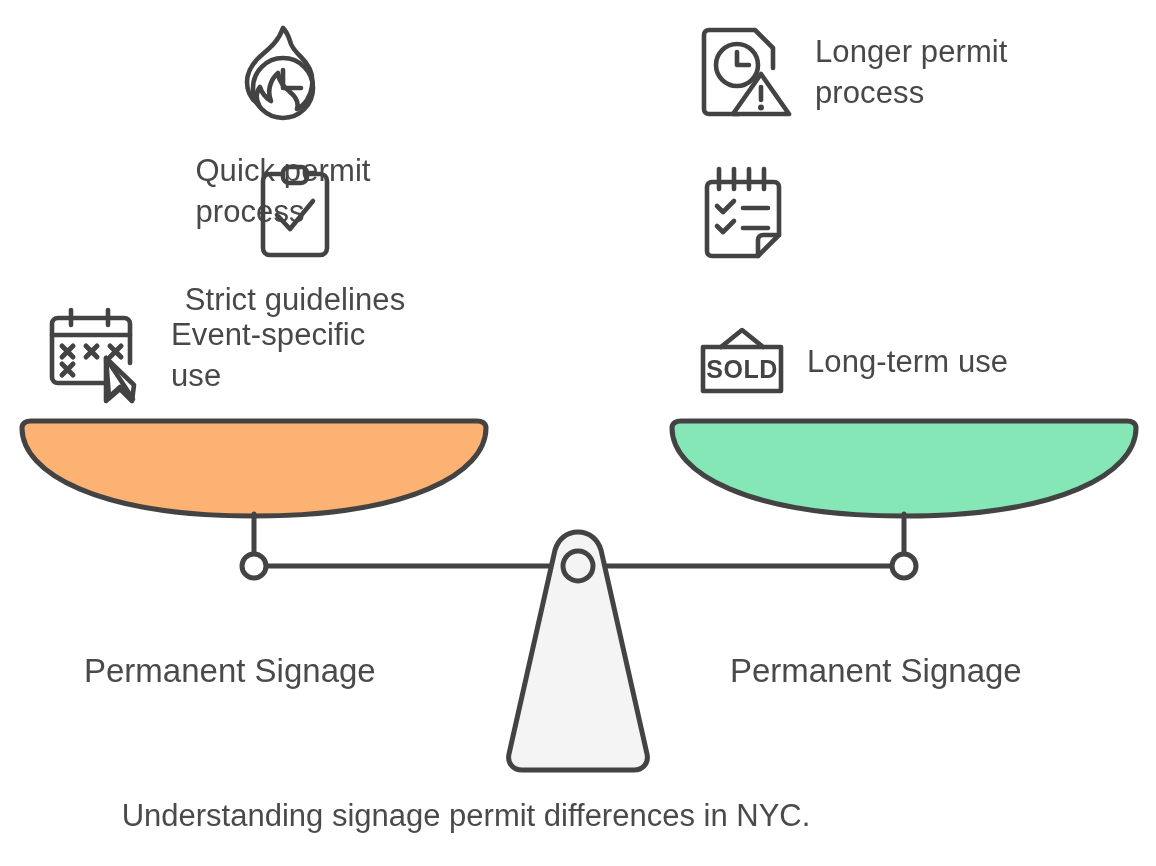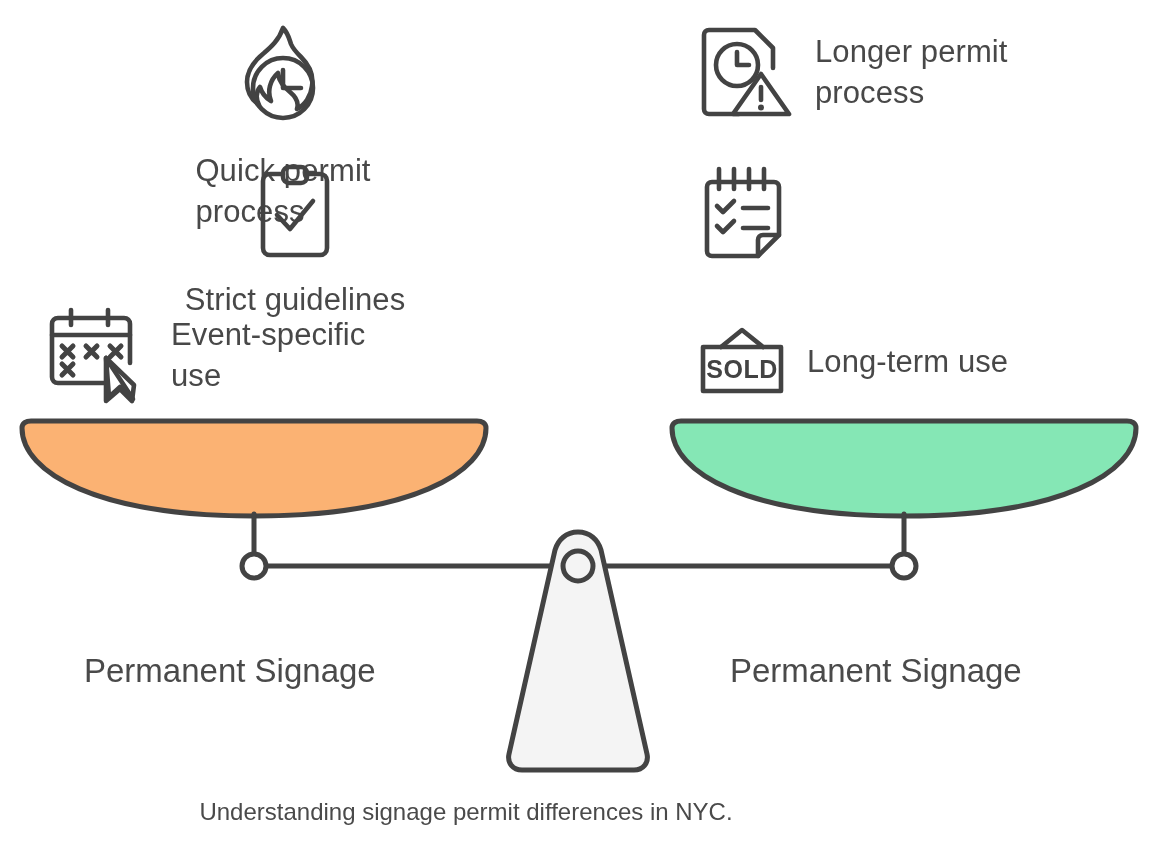--- a/index.html
+++ b/index.html
@@ -68,21 +68,21 @@
   #caption-left  { left: 84px;  top: 652px; }
   #caption-right { left: 730px; top: 652px; }
 
   
   #bottom-caption {
     position: absolute;
     left: 0;
     top: 798px;
     width: 932px;
     text-align: center;
-    font-size: 24px;
+    font-size: 31px;
     color: #4a4a4a;
   }
 </style>
 </head>
 <body>
 
 <div id="stage">
 
   <div class="feature" id="feat-left-0">
     <span class="ficon">

